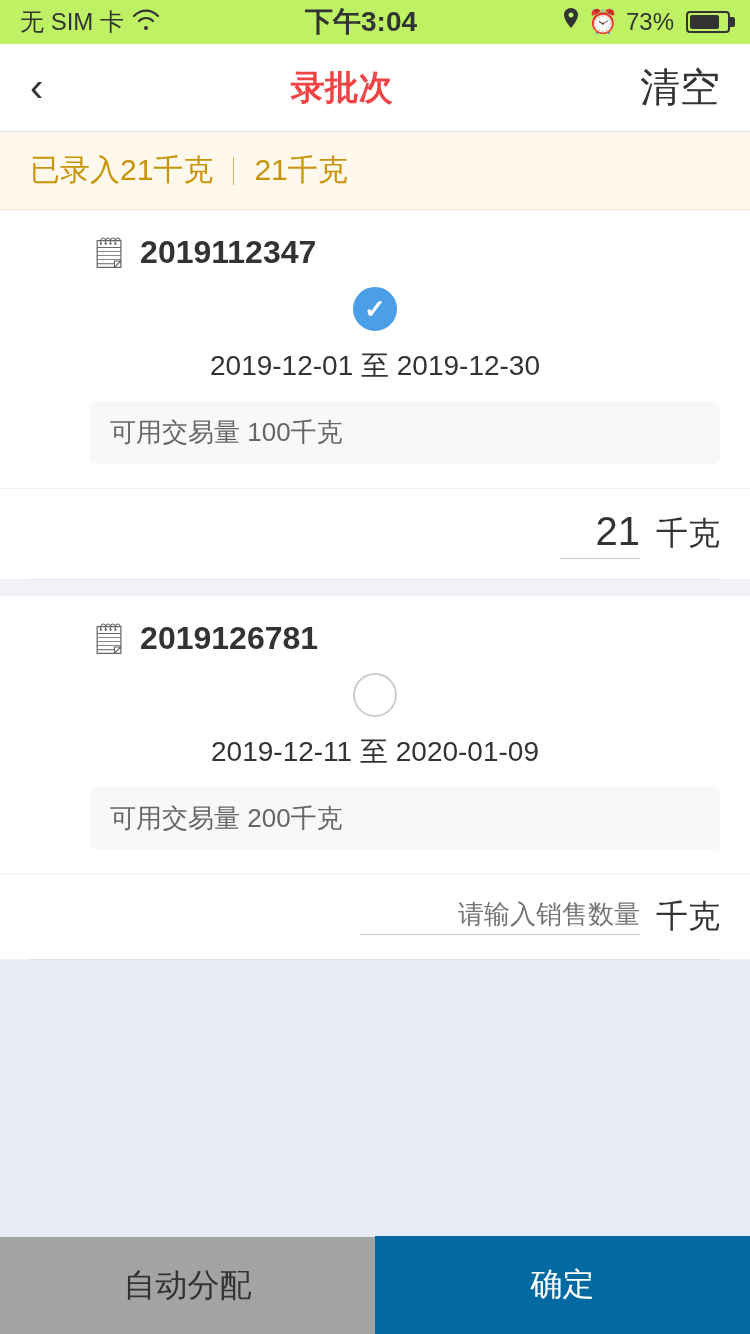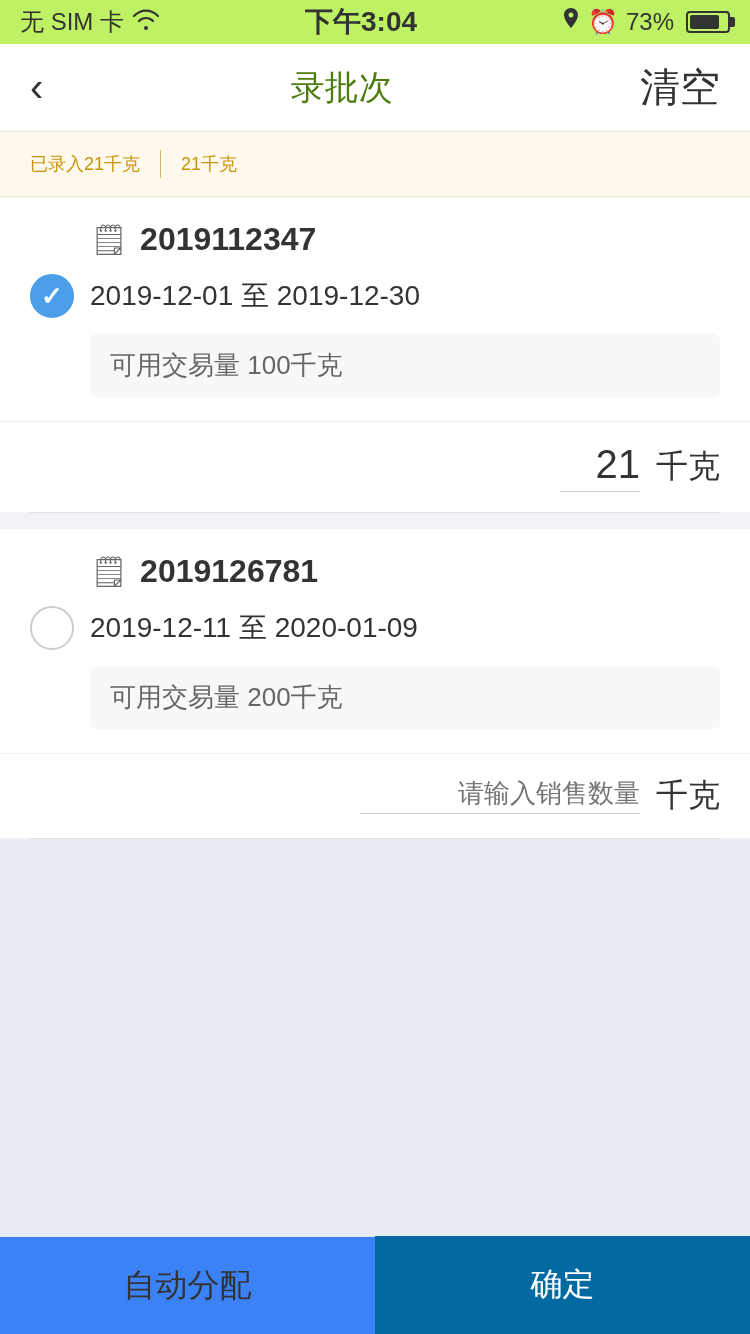--- a/index.html
+++ b/index.html
@@ -80,40 +80,40 @@
       padding: 0 30px;
       border-bottom: 1px solid #e8e8e8;
     }
     .nav-back {
       font-size: 40px;
       color: #333;
       cursor: pointer;
     }
     .nav-title {
       font-size: 34px;
-      font-weight: 400;
-      color: #4d7c0f;
+      font-weight: 700;
+      color: #ef4444;
     }
     .nav-action {
       font-size: 40px;
       color: #333;
       cursor: pointer;
     }
 
     
     .info-banner {
       background: #fef9ec;
       padding: 18px 30px;
       display: flex;
       align-items: center;
       gap: 20px;
       border-bottom: 1px solid #f0e8c8;
     }
     .info-banner-text {
-      font-size: 18px;
+      font-size: 30px;
       color: #c8940a;
     }
     .info-divider {
       width: 1px;
       height: 28px;
       background: #d4b86a;
     }
 
     
     .card {
@@ -140,20 +140,21 @@
     .batch-id-text {
       font-size: 32px;
       color: #333;
       font-weight: 700;
     }
     .batch-date-row {
       display: flex;
       align-items: center;
       gap: 16px;
       margin-bottom: 16px;
+      flex-direction: column;
     }
     .radio-circle {
       width: 44px;
       height: 44px;
       border-radius: 50%;
       border: 2px solid #ccc;
       background: #fff;
       flex-shrink: 0;
       display: flex;
       align-items: center;
@@ -245,21 +246,21 @@
     .bottom-bar {
       position: fixed;
       bottom: 0;
       left: 0;
       width: 750px;
       height: 98px;
       display: flex;
     }
     .bottom-btn-left {
       flex: 1;
-      background: #3b82f6;
+      background: #a3a3a3;
       display: flex;
       align-items: center;
       justify-content: center;
       font-size: 32px;
       color: #333;
       border-top: 1px solid #e8e8e8;
       cursor: pointer;
     }
     .bottom-btn-right {
       flex: 1;

